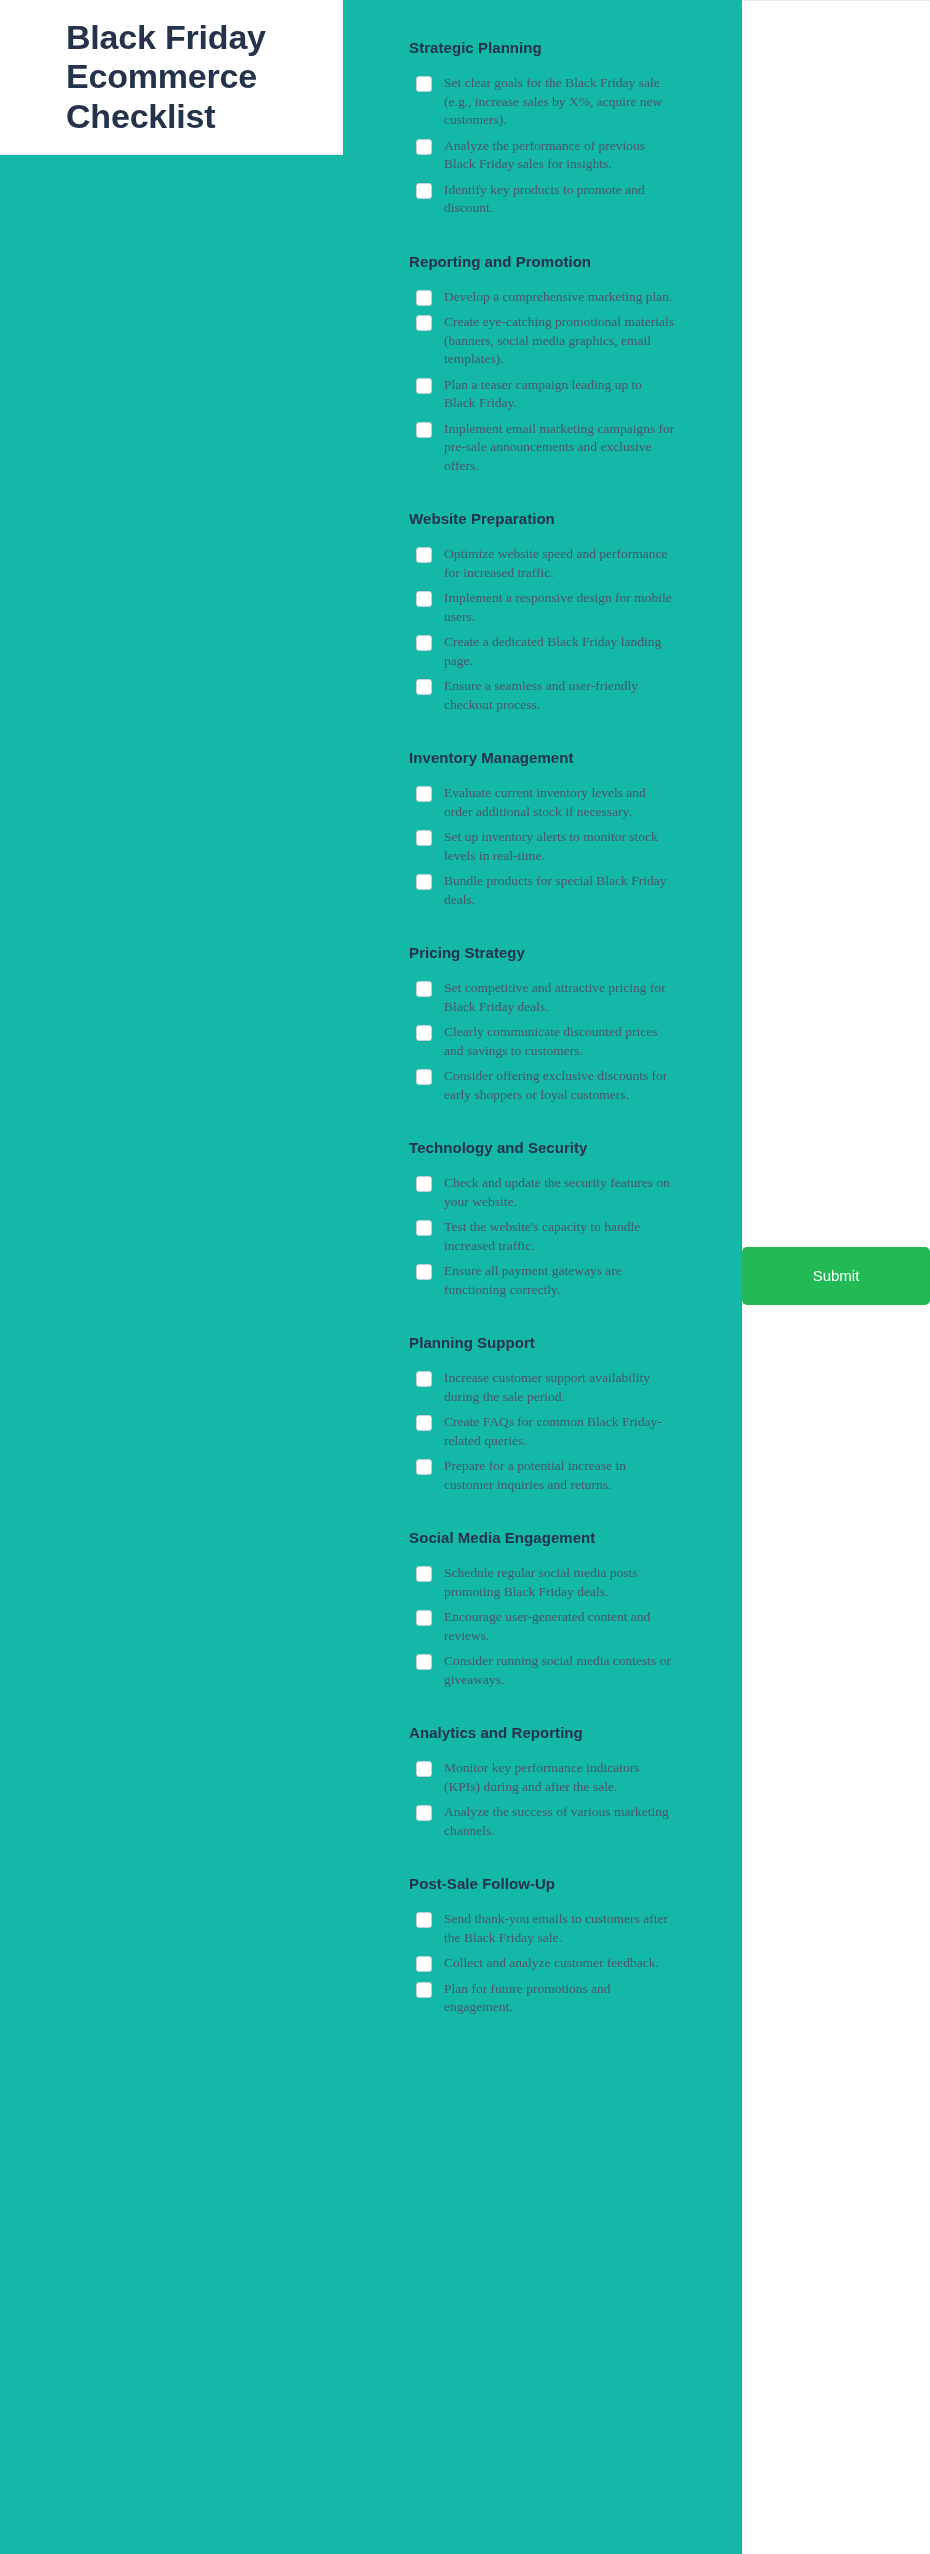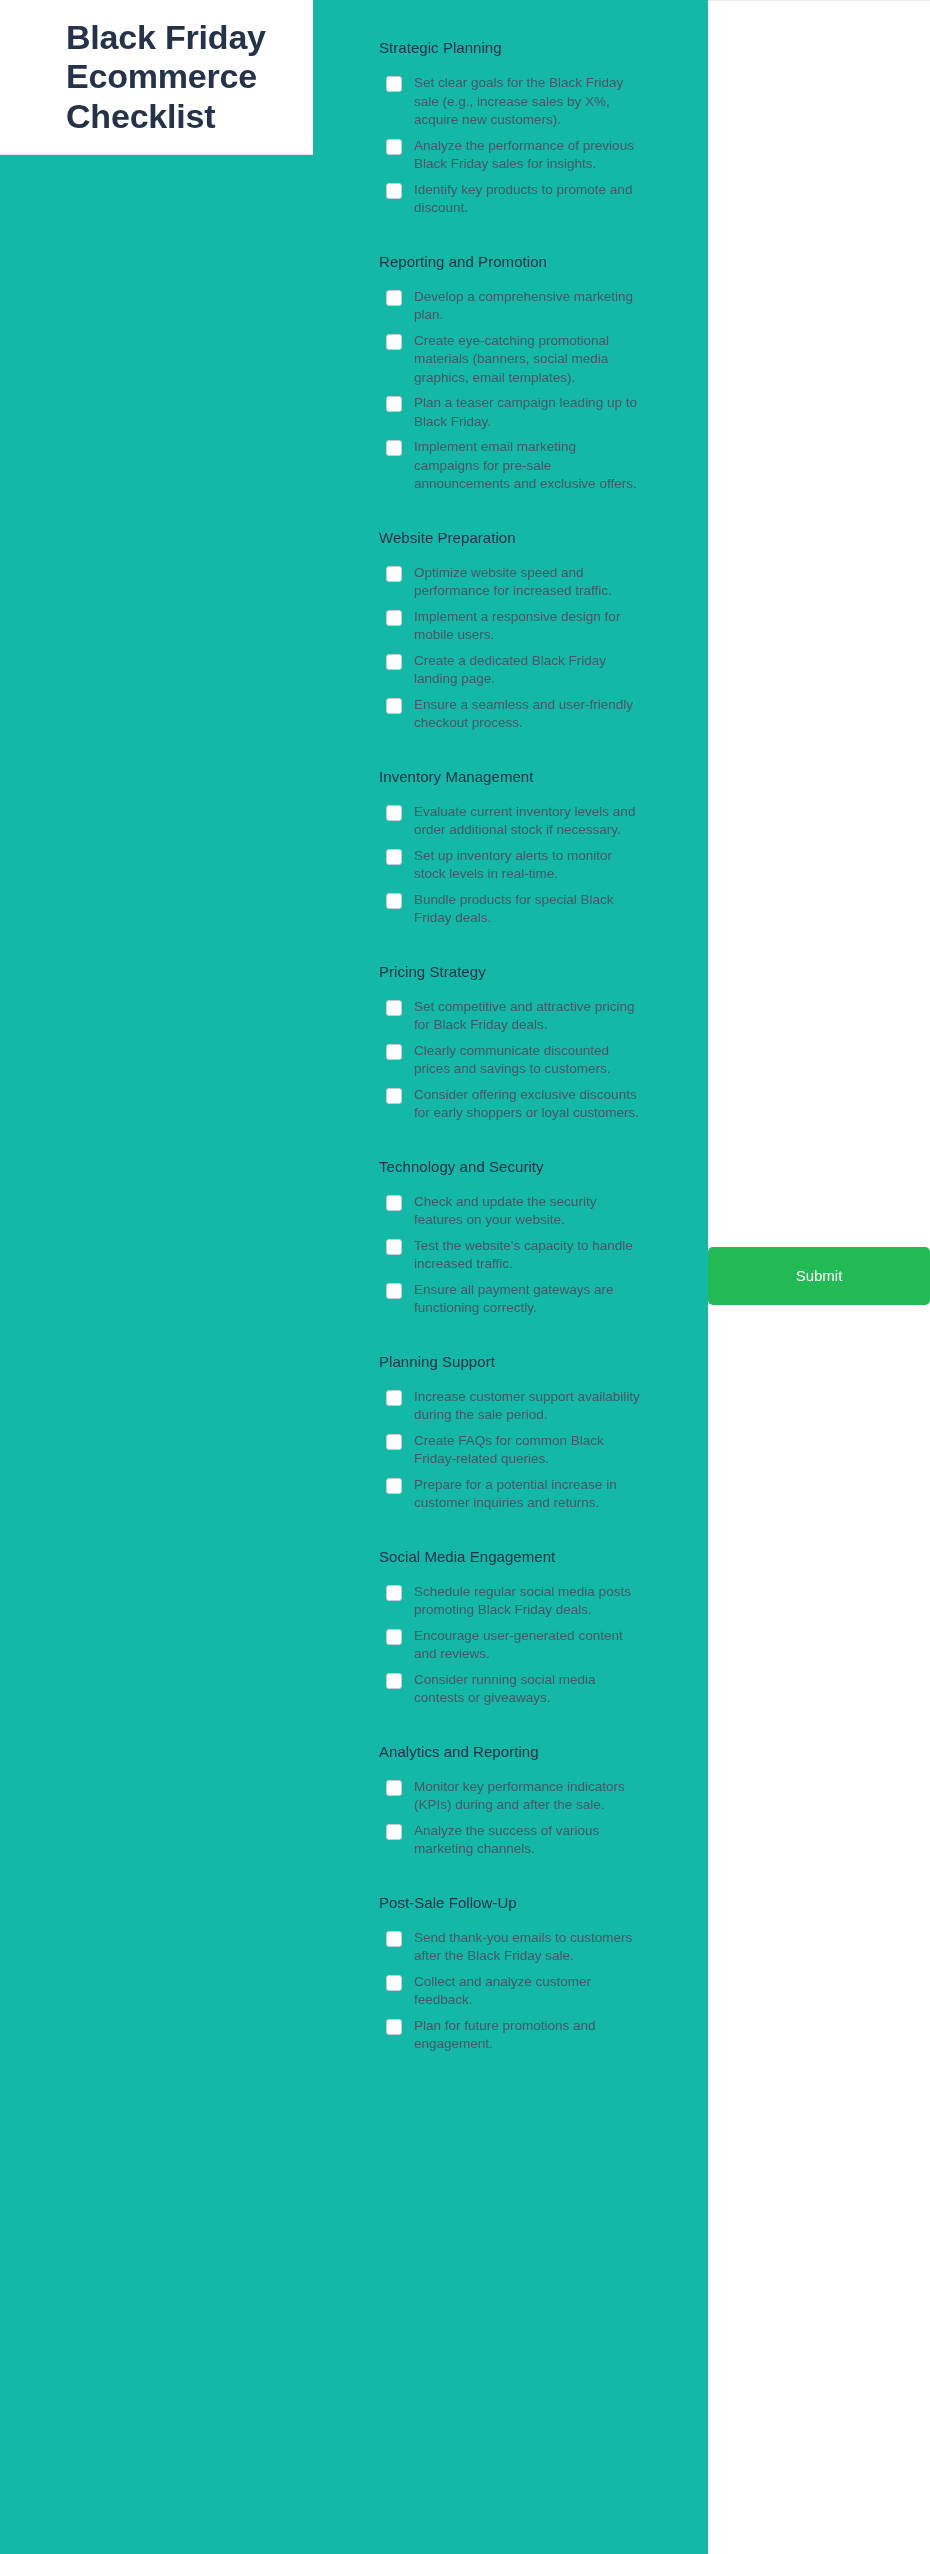--- a/index.html
+++ b/index.html
@@ -51,38 +51,39 @@
   .section {
     margin-bottom: 31px;
   }
   .section:last-child {
     margin-bottom: 0;
   }
 
   .section-heading {
     font-size: 15px;
     line-height: 20px;
-    font-weight: normal;
+    font-weight: bold;
     color: #24324a;
     margin: 0 0 13px 0;
     letter-spacing: 0.05px;
   }
 
   .check-list {
     margin: 0;
     padding: 0;
     list-style: none;
   }
 
   .check-item {
     display: flex;
     align-items: flex-start;
     padding: 3px 0 3px 0;
     margin-bottom: 1px;
     cursor: pointer;
+    font-family: Liberation Serif, serif;
   }
 
   .checkbox {
     flex: 0 0 auto;
     width: 16px;
     height: 16px;
     margin: 2px 12px 0 7px;
     border: 1px solid #c5cbd8;
     border-radius: 3px;
     background: #ffffff;
@@ -110,21 +111,21 @@
 
   .submit-button {
     background: #21ba54;
     color: #ffffff;
     border: none;
     border-radius: 5px;
     font-family: "Liberation Sans", sans-serif;
     font-size: 15px;
     line-height: 1;
     font-weight: normal;
-    width: 222px;
+    width: 188px;
     height: 58px;
     cursor: pointer;
     display: inline-flex;
     align-items: center;
     justify-content: center;
   }
 </style>
 </head>
 <body>
 

